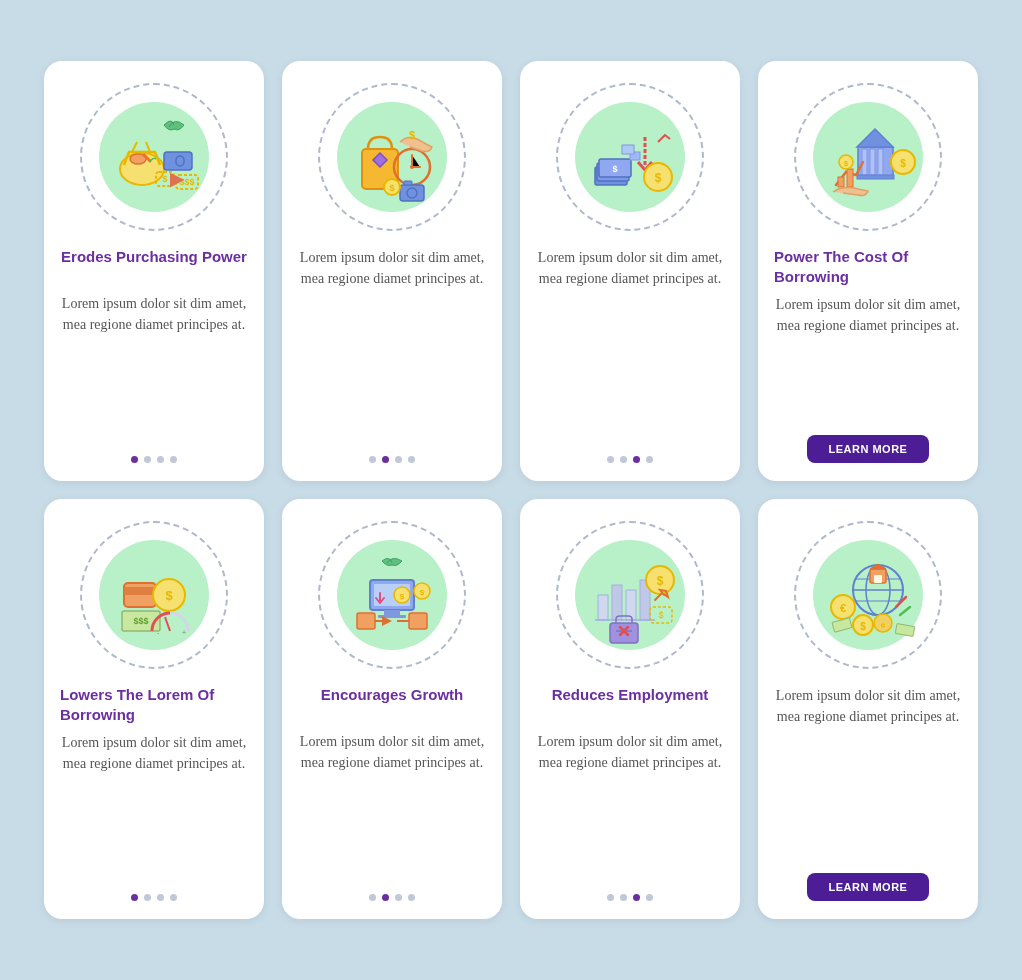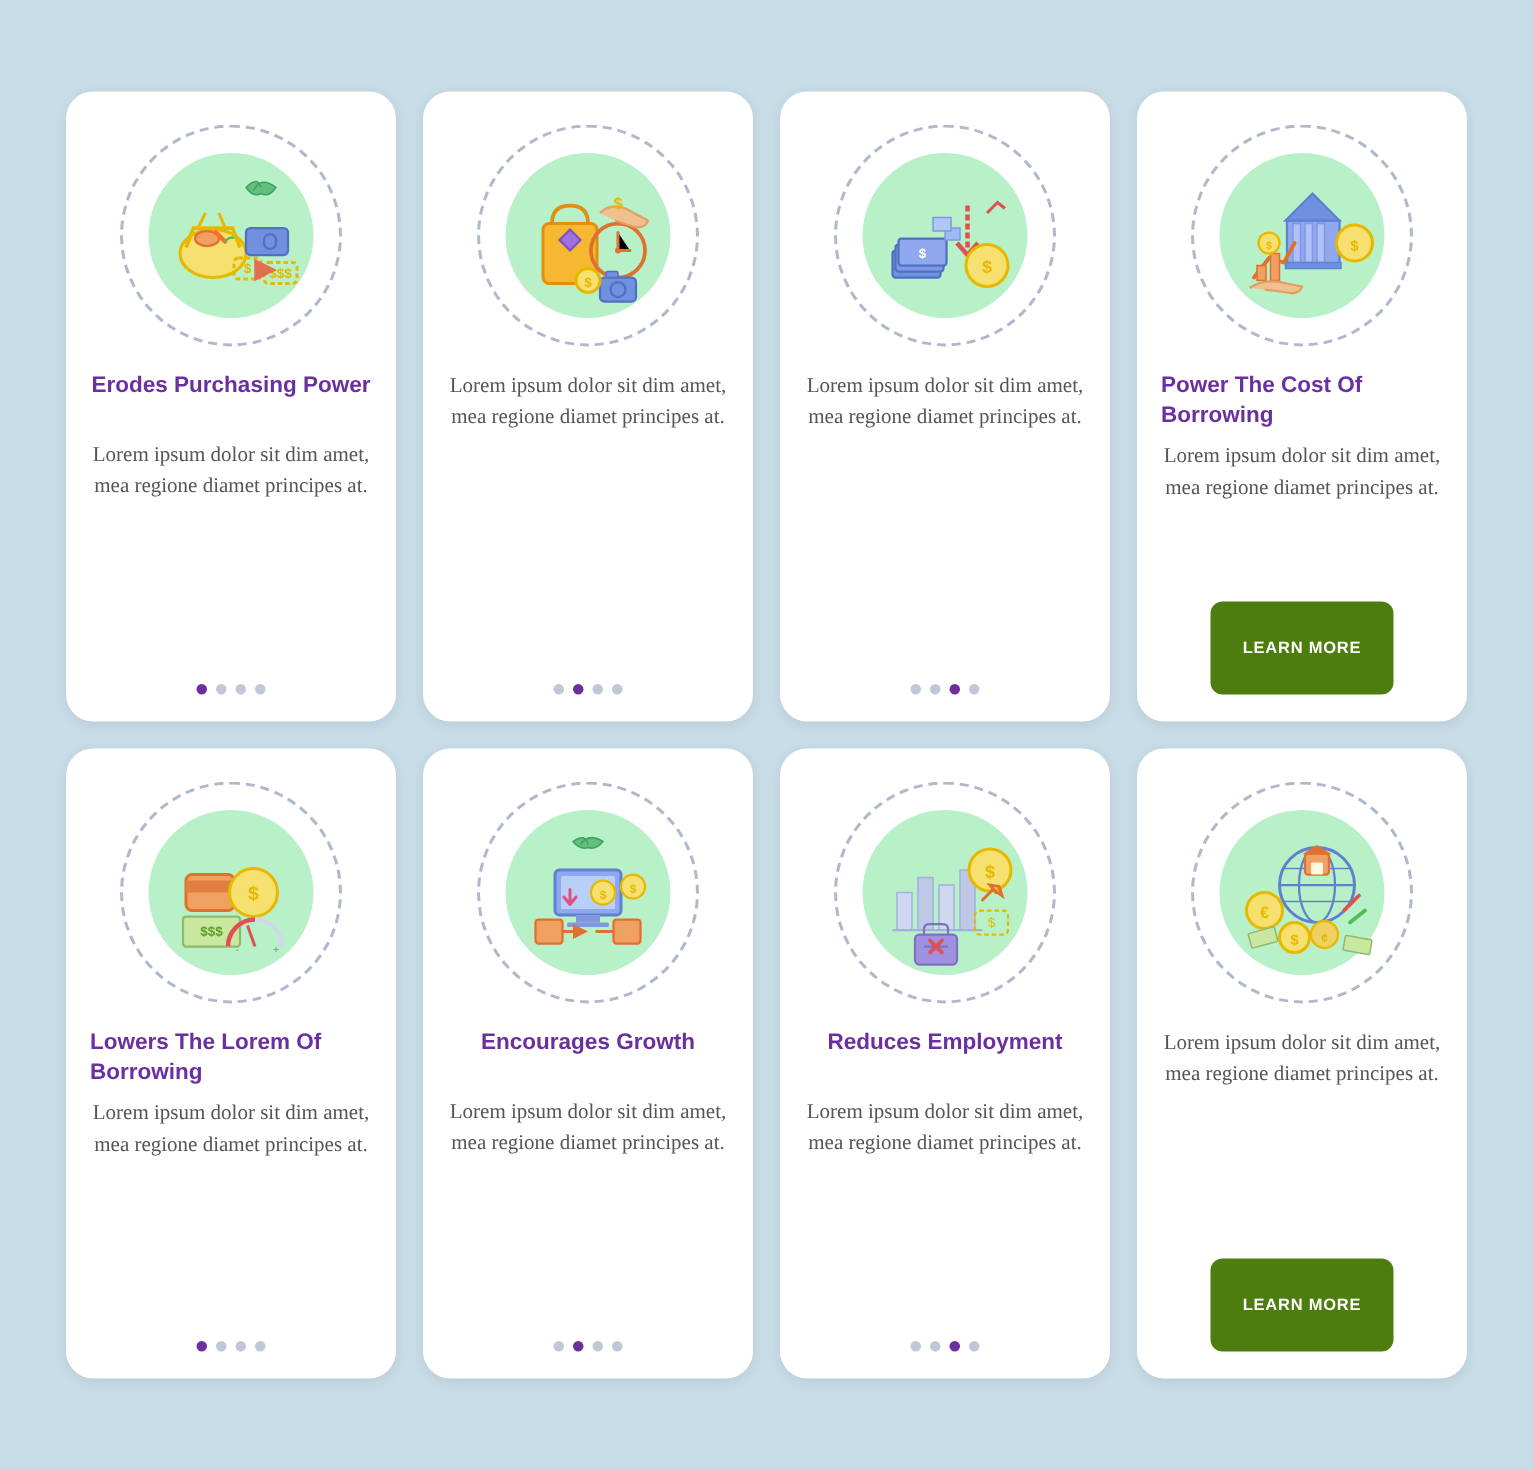--- a/index.html
+++ b/index.html
@@ -88,25 +88,25 @@
       width: 7px;
       height: 7px;
       border-radius: 50%;
       background: #c0c8d8;
     }
     .dot.active {
       background: #6b2fa0;
     }
     .learn-btn {
       margin-top: 14px;
-      background: #4d7c0f;
+      background: #4c1d95;
       color: #fff;
       border: none;
       border-radius: 8px;
-      padding: 25px 22px;
+      padding: 8px 22px;
       font-size: 11px;
       font-weight: 700;
       cursor: pointer;
       letter-spacing: 0.5px;
       text-transform: uppercase;
     }
   </style>
 </head>
 <body>
 

